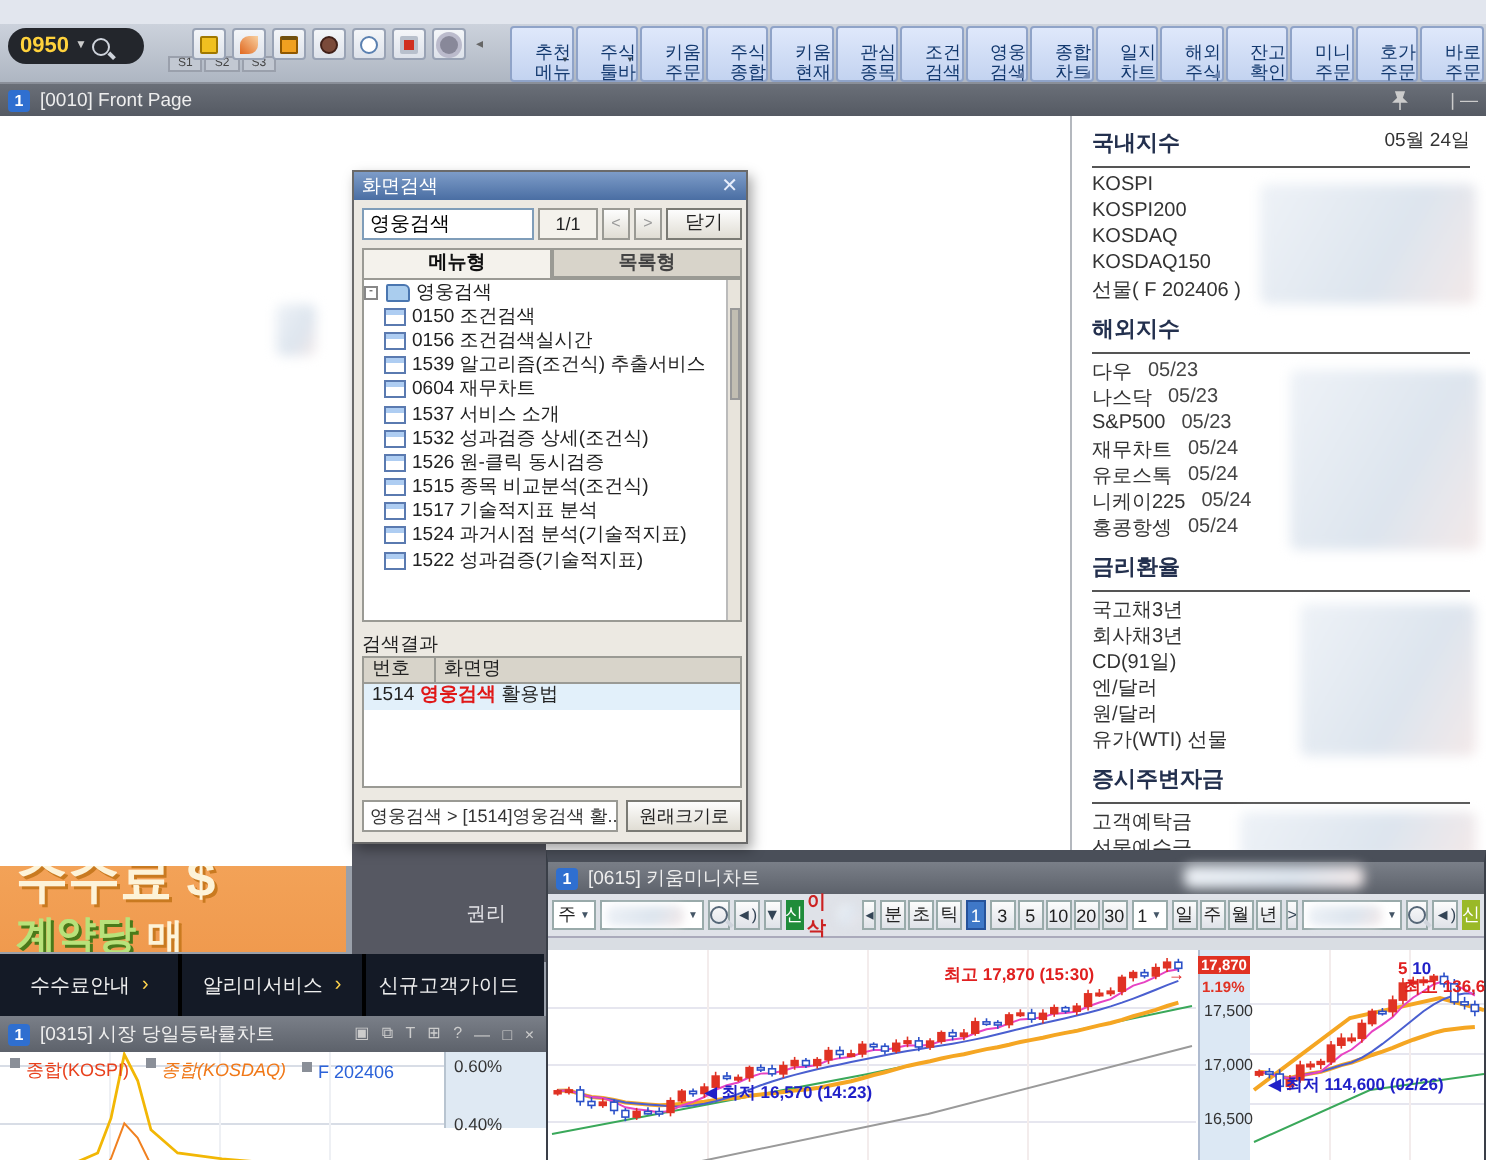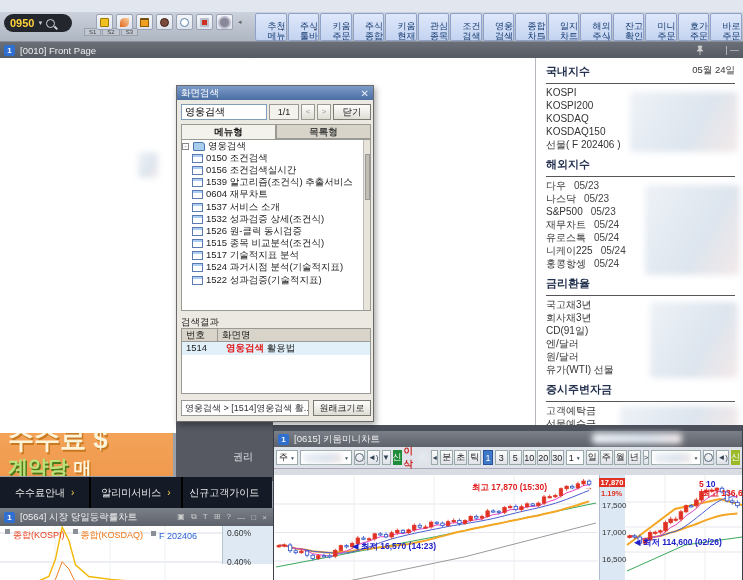--- a/index.html
+++ b/index.html
@@ -111,21 +111,21 @@
 .tfold{flex:0 0 12px;height:9px;margin:0 3px 0 2px;background:#aacdee;border:1px solid #4a76b0;border-radius:1px 3px 1px 1px}
 .pmx{flex:0 0 7px;height:7px;border:1px solid #888;margin-right:2px;font-size:6px;line-height:5px;text-align:center;color:#333;background:#fff}
 .tsb{position:absolute;right:0;top:0;width:7px;height:100%;background:#e8e4dc;border-left:1px solid #bbb}
 .tsb i{position:absolute;left:1px;top:14px;width:5px;height:46px;background:#c2beb2;border:1px solid #999}
 .pres{position:absolute;left:4px;top:230px;font-size:9.5px;color:#222}
 .ptable{position:absolute;left:4px;top:242px;width:190px;height:66px;background:#fff;border:1px solid #9a9a94;font-size:9.5px}
 .pth{display:flex;background:#d8d4ca;border-bottom:1px solid #9a9a94;height:13px;line-height:12px}
 .pth span{padding:0 4px}
 .pth .c1{width:36px;border-right:1px solid #9a9a94}
 .ptr{display:flex;height:13px;line-height:12px;background:#e2f0fa}
-.ptr .c1{width:44px;padding:0 4px}
+.ptr .c1{width:28px;padding:0 4px}
 .ptr .hlr{color:#e01818;font-weight:bold}
 .pstat{position:absolute;left:4px;top:314px;width:128px;height:16px;background:#fff;border:1px solid #9a9a94;font-size:9px;line-height:14px;padding:0 3px;color:#333;white-space:nowrap;overflow:hidden}
 .porig{position:absolute;left:136px;top:314px;width:58px;height:16px;background:linear-gradient(#fdfdfd,#e0ddd4);border:1px solid #7a7a74;font-size:9px;text-align:center;line-height:14px}
 
 .nav6{left:0;top:477px;width:272px;height:31px;display:flex;gap:2px;background:#000;z-index:4}
 .nv{flex:1;background:#141a26;color:#eee;font-size:10px;display:flex;align-items:center;justify-content:center;gap:6px}
 .nv b{color:#ffd34d;font-weight:normal}
 
 .w41t{left:0;top:508px;width:273px;height:18px;background:linear-gradient(#7a7f88,#5d626b);color:#eee;font-size:9.5px;display:flex;align-items:center;z-index:4}
 .w41t .ctl{margin-left:auto;font-size:8px;color:#ccc;letter-spacing:2px}
@@ -548,34 +548,34 @@
         <b>›</b>
       </div>
       <div class="nv">
         <span>신규고객가이드</span>
         <b></b>
       </div>
     </div>
 
   <div class="abs w41t">
     <span class="wico">1</span>
-    <span>[0564] 시장 당일등락률차트</span>
+    <span>[0315] 시장 당일등락률차트</span>
     <span class="ctl">▣ ⧉ T ⊞ ?</span>
     <span class="mm">— □ ×</span>
   </div>
   <div class="abs w41c">
     <div class="leg41">
 
     <span class="it">
           <i></i>
           <span style="color: rgb(232, 64, 28);">종합(KOSPI)</span>
         </span>
         <span class="it">
           <i></i>
-          <span style="color: rgb(240, 120, 24);">종합(KOSDAQ)</span>
+          <span style="color: rgb(240, 120, 24); font-style: italic;">종합(KOSDAQ)</span>
         </span>
         <span class="it">
           <i></i>
           <span style="color: rgb(43, 98, 217);">F 202406</span>
         </span>
       </div>
     <svg id="c641" width="222" height="54" style="left:0;top:0">
         <line x1="0" y1="7" x2="222" y2="7" stroke="#d8dde6"></line>
         <line x1="0" y1="36" x2="222" y2="36" stroke="#d8dde6"></line>
         <line x1="55" y1="0" x2="55" y2="54" stroke="#eef0f4"></line>

